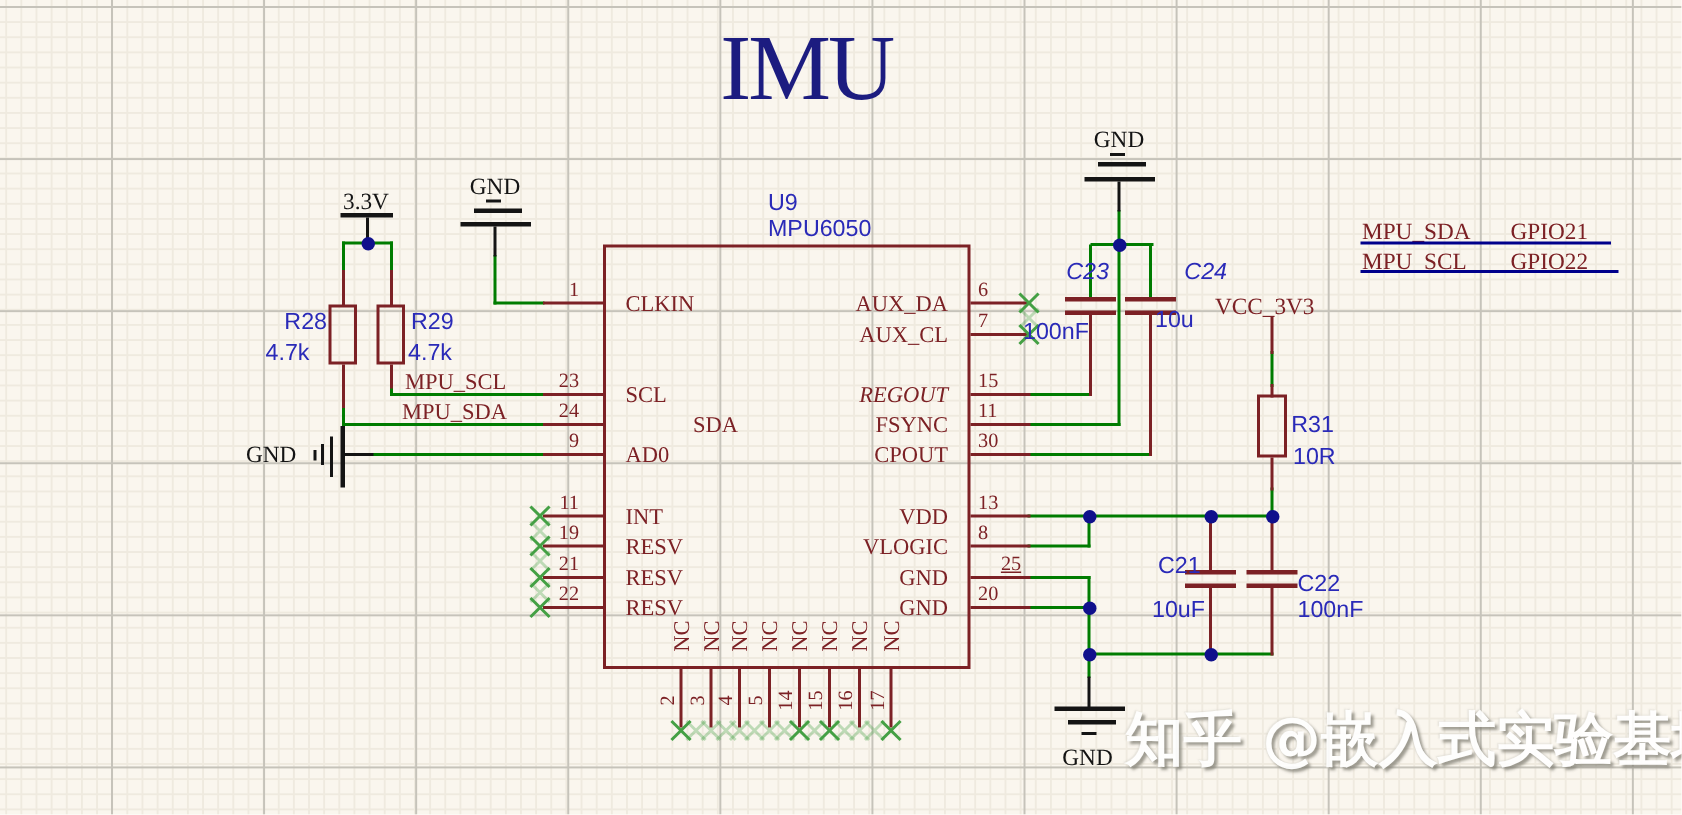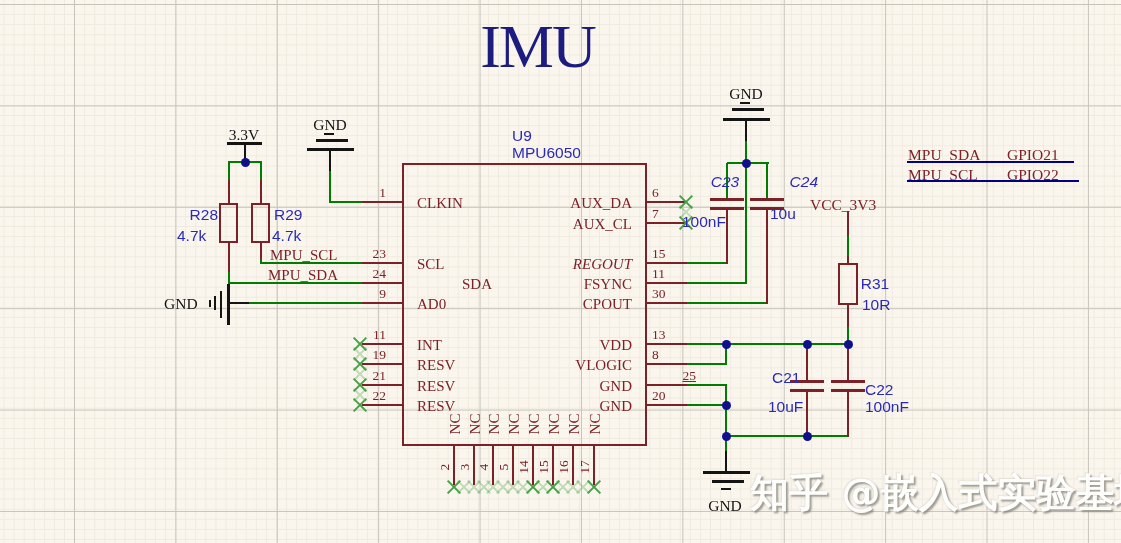--- a/index.html
+++ b/index.html
@@ -166,21 +166,21 @@
     <div class="ab wm" style="left: 647px; top: 302px; width: 40px; height: 2px;"></div>
     <div class="ab txt tn" style="left: 652px; top: 287px; width: 44px; text-align: left;">30</div>
     <div class="ab txt ts" style="left: 512px; top: 296px; width: 120px; text-align: right;">CPOUT</div>
     <div class="ab wm" style="left: 647px; top: 343px; width: 40px; height: 2px;"></div>
     <div class="ab txt tn" style="left: 652px; top: 328px; width: 44px; text-align: left;">13</div>
     <div class="ab txt ts" style="left: 512px; top: 337px; width: 120px; text-align: right;">VDD</div>
     <div class="ab wm" style="left: 647px; top: 363px; width: 40px; height: 2px;"></div>
     <div class="ab txt tn" style="left: 652px; top: 348px; width: 44px; text-align: left;">8</div>
     <div class="ab txt ts" style="left: 512px; top: 357px; width: 120px; text-align: right;">VLOGIC</div>
     <div class="ab wm" style="left: 647px; top: 384px; width: 40px; height: 2px;"></div>
-    <div class="ab txt tn" style="left: 652px; top: 369px; width: 44px; text-align: right; text-decoration: underline;">25</div>
+    <div class="ab txt tn" style="left: 652px; top: 369px; width: 44px; text-align: center; text-decoration: underline;">25</div>
     <div class="ab txt ts" style="left: 512px; top: 378px; width: 120px; text-align: right;">GND</div>
     <div class="ab wm" style="left: 647px; top: 404px; width: 40px; height: 2px;"></div>
     <div class="ab txt tn" style="left: 652px; top: 389px; width: 44px; text-align: left;">20</div>
     <div class="ab txt ts" style="left: 512px; top: 398px; width: 120px; text-align: right;">GND</div>
     <div class="ab wm" style="left: 453px; top: 446px; width: 2px; height: 39px;"></div>
     <div class="ab txt rot tn" style="left: 430px; top: 460px; width: 30px;">2</div>
     <div class="ab txt rot ts" style="left: 440px; top: 416px; width: 30px;">NC</div>
     <div class="ab wm" style="left: 473px; top: 446px; width: 2px; height: 39px;"></div>
     <div class="ab txt rot tn" style="left: 450px; top: 460px; width: 30px;">3</div>
     <div class="ab txt rot ts" style="left: 460px; top: 416px; width: 30px;">NC</div>

